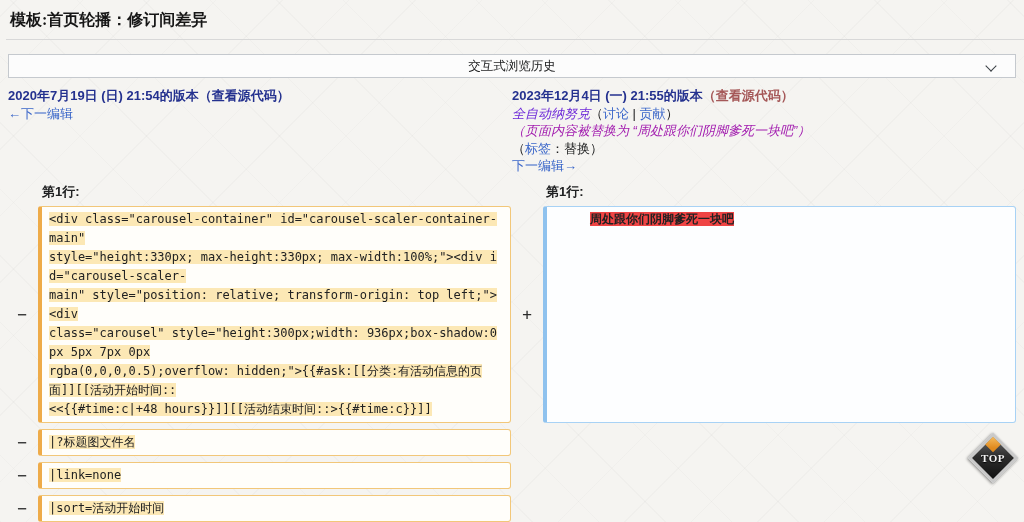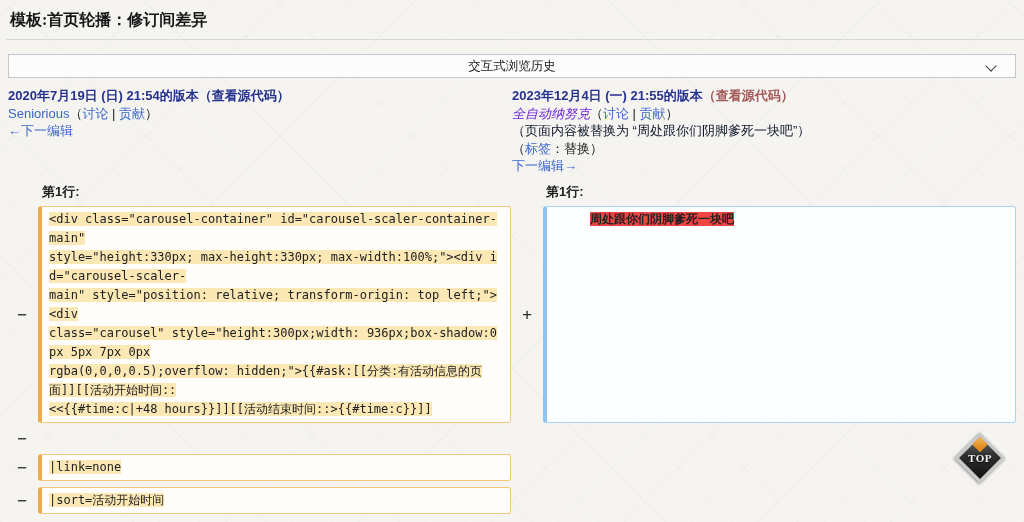--- a/index.html
+++ b/index.html
@@ -43,21 +43,21 @@
 
   
   .diff-headers { display:grid; grid-template-columns:1fr 1fr; margin-top:9px; }
   .diff-col-header { text-align:left; font-size:13px; line-height:17.5px; }
   .rev-date { font-weight:bold; color:#24318f; text-decoration:none; }
   .view-source { font-weight:bold; color:#24318f; text-decoration:none; }
   .view-source.visited-red { color:#a55858; }
   a.blue { color:#3a66c9; text-decoration:none; }
   a.redlink { color:#6d28d9; text-decoration:none;font-style:italic; }
   .plain { color:#202122; }
-  .comment { color:#0f172a; }
+  .comment { font-style:italic; color:#a21caf; }
 
   
   .diff-body { margin-top:8px; }
   .line-header-row { display:grid; grid-template-columns:1fr 1fr; margin:6px 0 5px 0; }
   .line-header { font-size:13px; font-weight:bold; padding-left:6px;margin-left:28px; }
 
   .diff-row { display:grid; grid-template-columns:28px 1fr 28px 1fr; column-gap:2px; margin-bottom:6px; }
   .marker {
     text-align:center; align-self:center;
     font-size:16px; color:#2b2b2b;
@@ -72,21 +72,21 @@
     min-height:21px;
   }
   .dbox.del { border:1px solid #f2c779; border-left:4px solid #eeab49; }
   .dbox.add { border:1px solid #a8d2f5; border-left:4px solid #8fc2ee; background:#fdfeff; }
   .hl-del { background:#fce8b5; }
   .hl-add { background:#ef4444; font-weight:bold;margin-left:36px; }
   .code-line { white-space:pre-wrap; word-break:break-all; }
   .empty-cell { min-height:1px; }
 
   
-  .top-btn { position:absolute; right:18px; top:432px; width:52px; height:52px; cursor:pointer; }
+  .top-btn { position:absolute; right:5px; top:432px; width:52px; height:52px; cursor:pointer; }
   .top-diamond {
     position:absolute; left:8px; top:8px;
     width:36px; height:36px;
     transform:rotate(45deg);
     background:linear-gradient(135deg,#6a6a6a 0%,#2e2e2e 45%,#111 100%);
     border:3px solid #c9c9c9;
     box-shadow:0 1px 3px rgba(0,0,0,0.45);
     overflow:hidden;
   }
   .top-gold {
@@ -111,23 +111,20 @@
   <div class="revslider">
     <span class="revslider-label">交互式浏览历史</span>
     <span class="chevron"></span>
   </div>
 
   <div class="diff-headers">
 
     <div class="diff-col-header">
       <div>
         <a href="#" class="rev-date">2020年7月19日 (日) 21:54的版本</a><a href="#" class="view-source">（查看源代码）</a>
-      </div>
-      <div>
-        <a href="#" class="blue">Seniorious</a><span class="plain">（</span><a href="#" class="blue">讨论</a><span class="plain"> | </span><a href="#" class="blue">贡献</a><span class="plain">）</span>
       </div>
       <div>
         <a href="#" class="blue">←下一编辑</a>
       </div>
     </div>
 
     <div class="diff-col-header">
       <div>
         <a href="#" class="rev-date">2023年12月4日 (一) 21:55的版本</a><a href="#" class="view-source visited-red">（查看源代码）</a>
       </div>
@@ -165,20 +162,21 @@
         </div>
       <div class="marker">+</div>
       <div class="dbox add">
         <div class="code-line"><span class="hl-add">周处跟你们阴脚爹死一块吧</span></div>
       </div>
     </div>
 
     <div>
         <div class="diff-row">
           <div class="marker">−</div>
+          <div class="dbox del"><span class="hl-del">|?标题图文件名</span></div>
           <div class="marker"></div>
           <div class="empty-cell"></div>
         </div>
         <div class="diff-row">
           <div class="marker">−</div>
           <div class="dbox del"><span class="hl-del">|link=none</span></div>
           <div class="marker"></div>
           <div class="empty-cell"></div>
         </div>
         <div class="diff-row">

